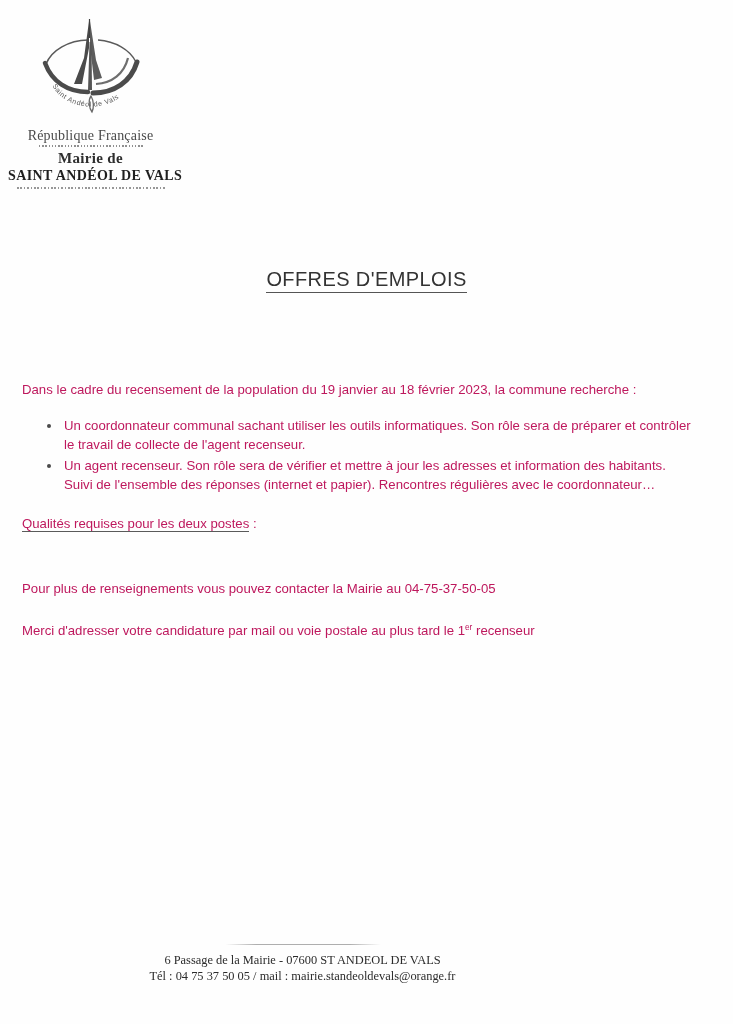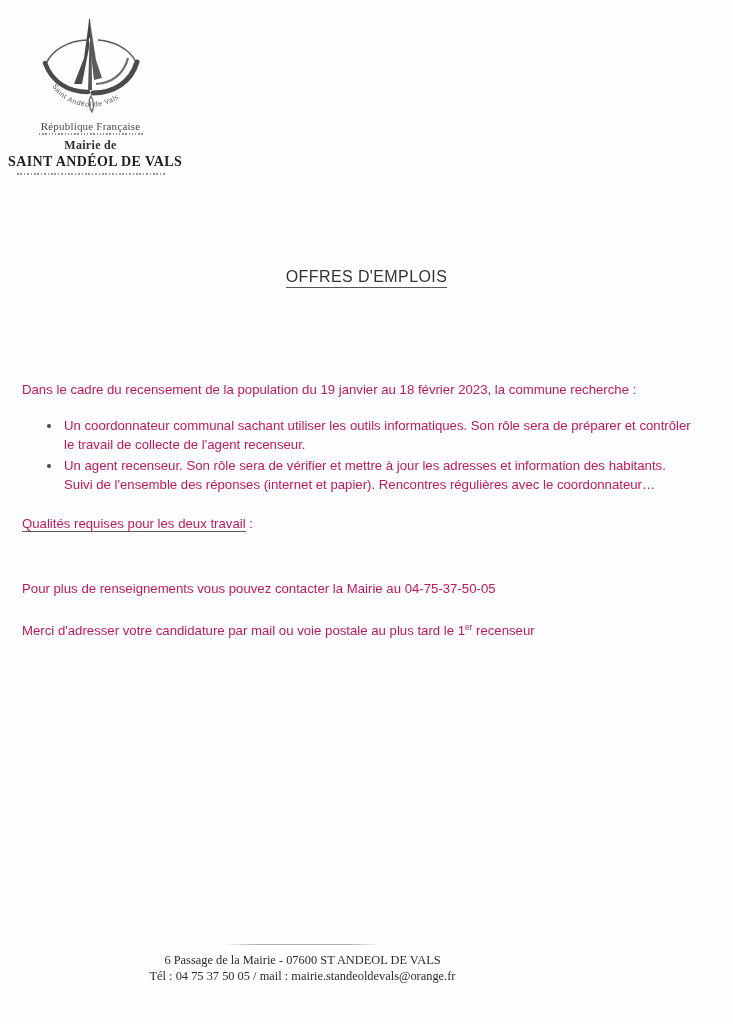--- a/index.html
+++ b/index.html
@@ -31,41 +31,41 @@
 
   .crest {
     width: 110px;
     height: 100px;
     margin: 0 auto;
     display: block;
   }
 
   .lh-republique {
     font-family: "Liberation Serif", serif;
-    font-size: 11px;
+    font-size: 14px;
     color: #4a4a4a;
     letter-spacing: 0.2px;
-    margin-top: 2px;
+    margin-top: 10px;
     white-space: nowrap;
   }
 
   .lh-rule {
     width: 104px;
     height: 2px;
     margin: 1px auto 3px auto;
     background-image: repeating-linear-gradient(
         to right,
         #6b6b6b 0px, #6b6b6b 1.5px,
         transparent 1.5px, transparent 3.2px);
     opacity: .75;
   }
 
   .lh-mairie {
     font-family: "Liberation Serif", serif;
-    font-size: 12px;
+    font-size: 15px;
     font-weight: bold;
     color: #2e2e2e;
     margin-top: 1px;
     letter-spacing: .3px;
   }
 
   .lh-commune {
     font-family: "Liberation Serif", serif;
     font-size: 14px;
     font-weight: bold;
@@ -86,21 +86,21 @@
     opacity: .7;
   }
 
   
   .doc-title {
     position: absolute;
     left: 0;
     top: 268px;
     width: 733px;
     text-align: center;
-    font-size: 16px;
+    font-size: 20px;
     color: #333333;
     letter-spacing: .4px;
   }
   .doc-title span.u {
     border-bottom: 1.3px solid #555;
     padding-bottom: 2px;
   }
 
   
   .body-area {
@@ -233,21 +233,21 @@
   <div class="body-area">
 
     <p class="intro">Dans le cadre du recensement de la population du 19 janvier au 18 février 2023, la commune recherche :</p>
 
     <ul class="jobs">
       <li>Un coordonnateur communal sachant utiliser les outils informatiques. Son rôle sera de préparer et contrôler le travail de collecte de l'agent recenseur.</li>
       <li>Un agent recenseur. Son rôle sera de vérifier et mettre à jour les adresses et information des habitants. Suivi de l'ensemble des réponses (internet et papier). Rencontres régulières avec le coordonnateur…</li>
     </ul>
 
     <div class="qualities">
-      <span class="q-head"><u>Qualités requises pour les deux travail</u><span> :</span></span>
+      <span class="q-head"><u>Qualités requises pour les deux postes</u><span> :</span></span>
     </div>
 
     <div class="contact-block">
       <p>Pour plus de renseignements vous pouvez contacter la Mairie au 04-75-37-50-05</p>
       <p><span>Merci d'adresser votre candidature par mail ou voie postale au plus tard le 1</span><sup class="ord">er</sup><span> recenseur</span></p>
     </div>
 
   </div>
 
   <div class="footer">

